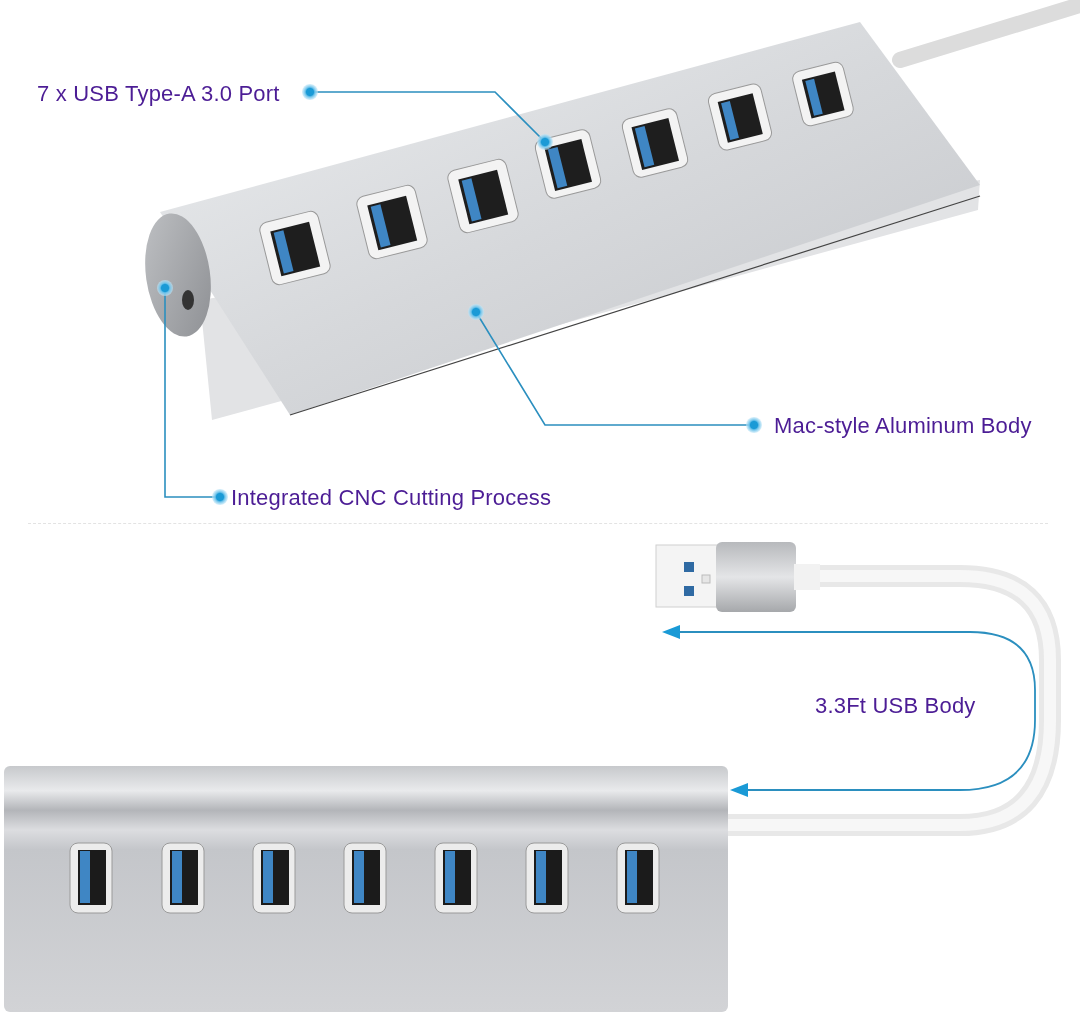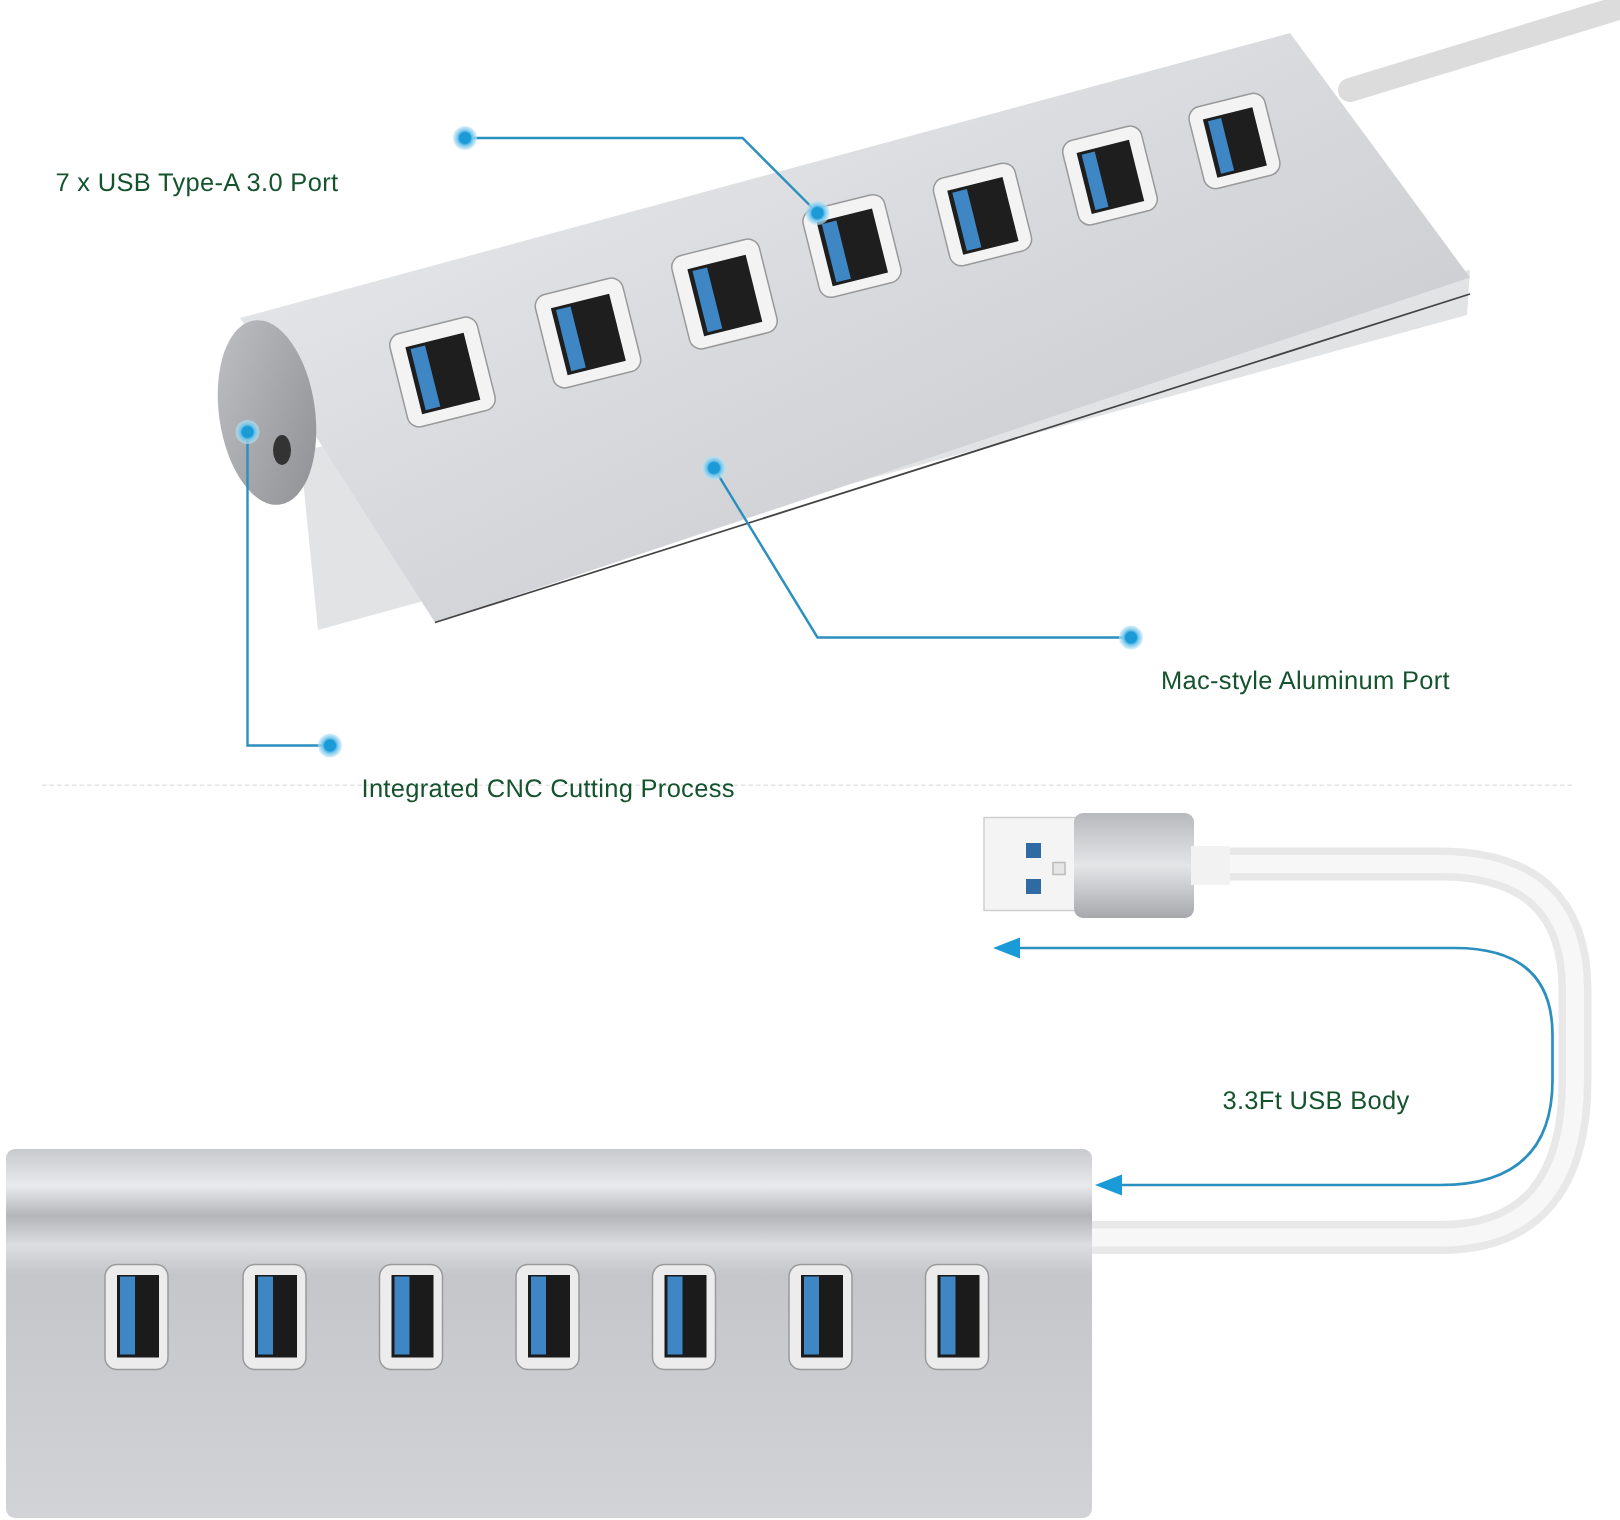--- a/index.html
+++ b/index.html
@@ -1,18 +1,18 @@
 <!DOCTYPE html>
 <html><head>
 <meta charset="utf-8">
 <style>
   html, body { margin:0; padding:0; background:#ffffff; }
   body { width:1080px; height:1013px; position:relative; overflow:hidden;
          font-family:"Liberation Sans", sans-serif; }
-  .label { position:absolute; font-size:17px; color:#14532d; white-space:nowrap; letter-spacing:0.2px;margin-top:31px; }
+  .label { position:absolute; font-size:22px; color:#4c1d95; white-space:nowrap; letter-spacing:0.2px; }
   svg.stage { position:absolute; left:0; top:0; }
   .divider { position:absolute; left:28px; top:523px; width:1020px; height:0;
              border-top:1px dashed #e3e3e3; }
 </style>
 </head>
 <body>
 
 <svg class="stage" width="1080" height="1013" viewBox="0 0 1080 1013" xmlns="http://www.w3.org/2000/svg">
   <defs>
     <linearGradient id="alTop" x1="0" y1="0" x2="1" y2="1">
@@ -167,15 +167,15 @@
       <path d="M 745 790 L 960 790 Q 1035 790 1035 720 L 1035 690 Q 1035 632 970 632 L 680 632" stroke="#2b8fbf" stroke-width="1.8" fill="none"></path>
       <polygon points="662,632 680,625 680,639" fill="#1a9ad6"></polygon>
       <polygon points="730,790 748,783 748,797" fill="#1a9ad6"></polygon>
     </g>
   </g>
 </svg>
 
 <div class="divider"></div>
 
 <div class="label" style="left:37px; top:81px;">7 x USB Type-A 3.0 Port</div>
-<div class="label" style="left:774px; top:413px;">Mac-style Aluminum Port</div>
-<div class="label" style="left:241px; top:485px;">Integrated CNC Cutting Process</div>
+<div class="label" style="left:774px; top:413px;">Mac-style Aluminum Body</div>
+<div class="label" style="left:231px; top:485px;">Integrated CNC Cutting Process</div>
 <div class="label" style="left:815px; top:693px;">3.3Ft USB Body</div>
 
 </body></html>

